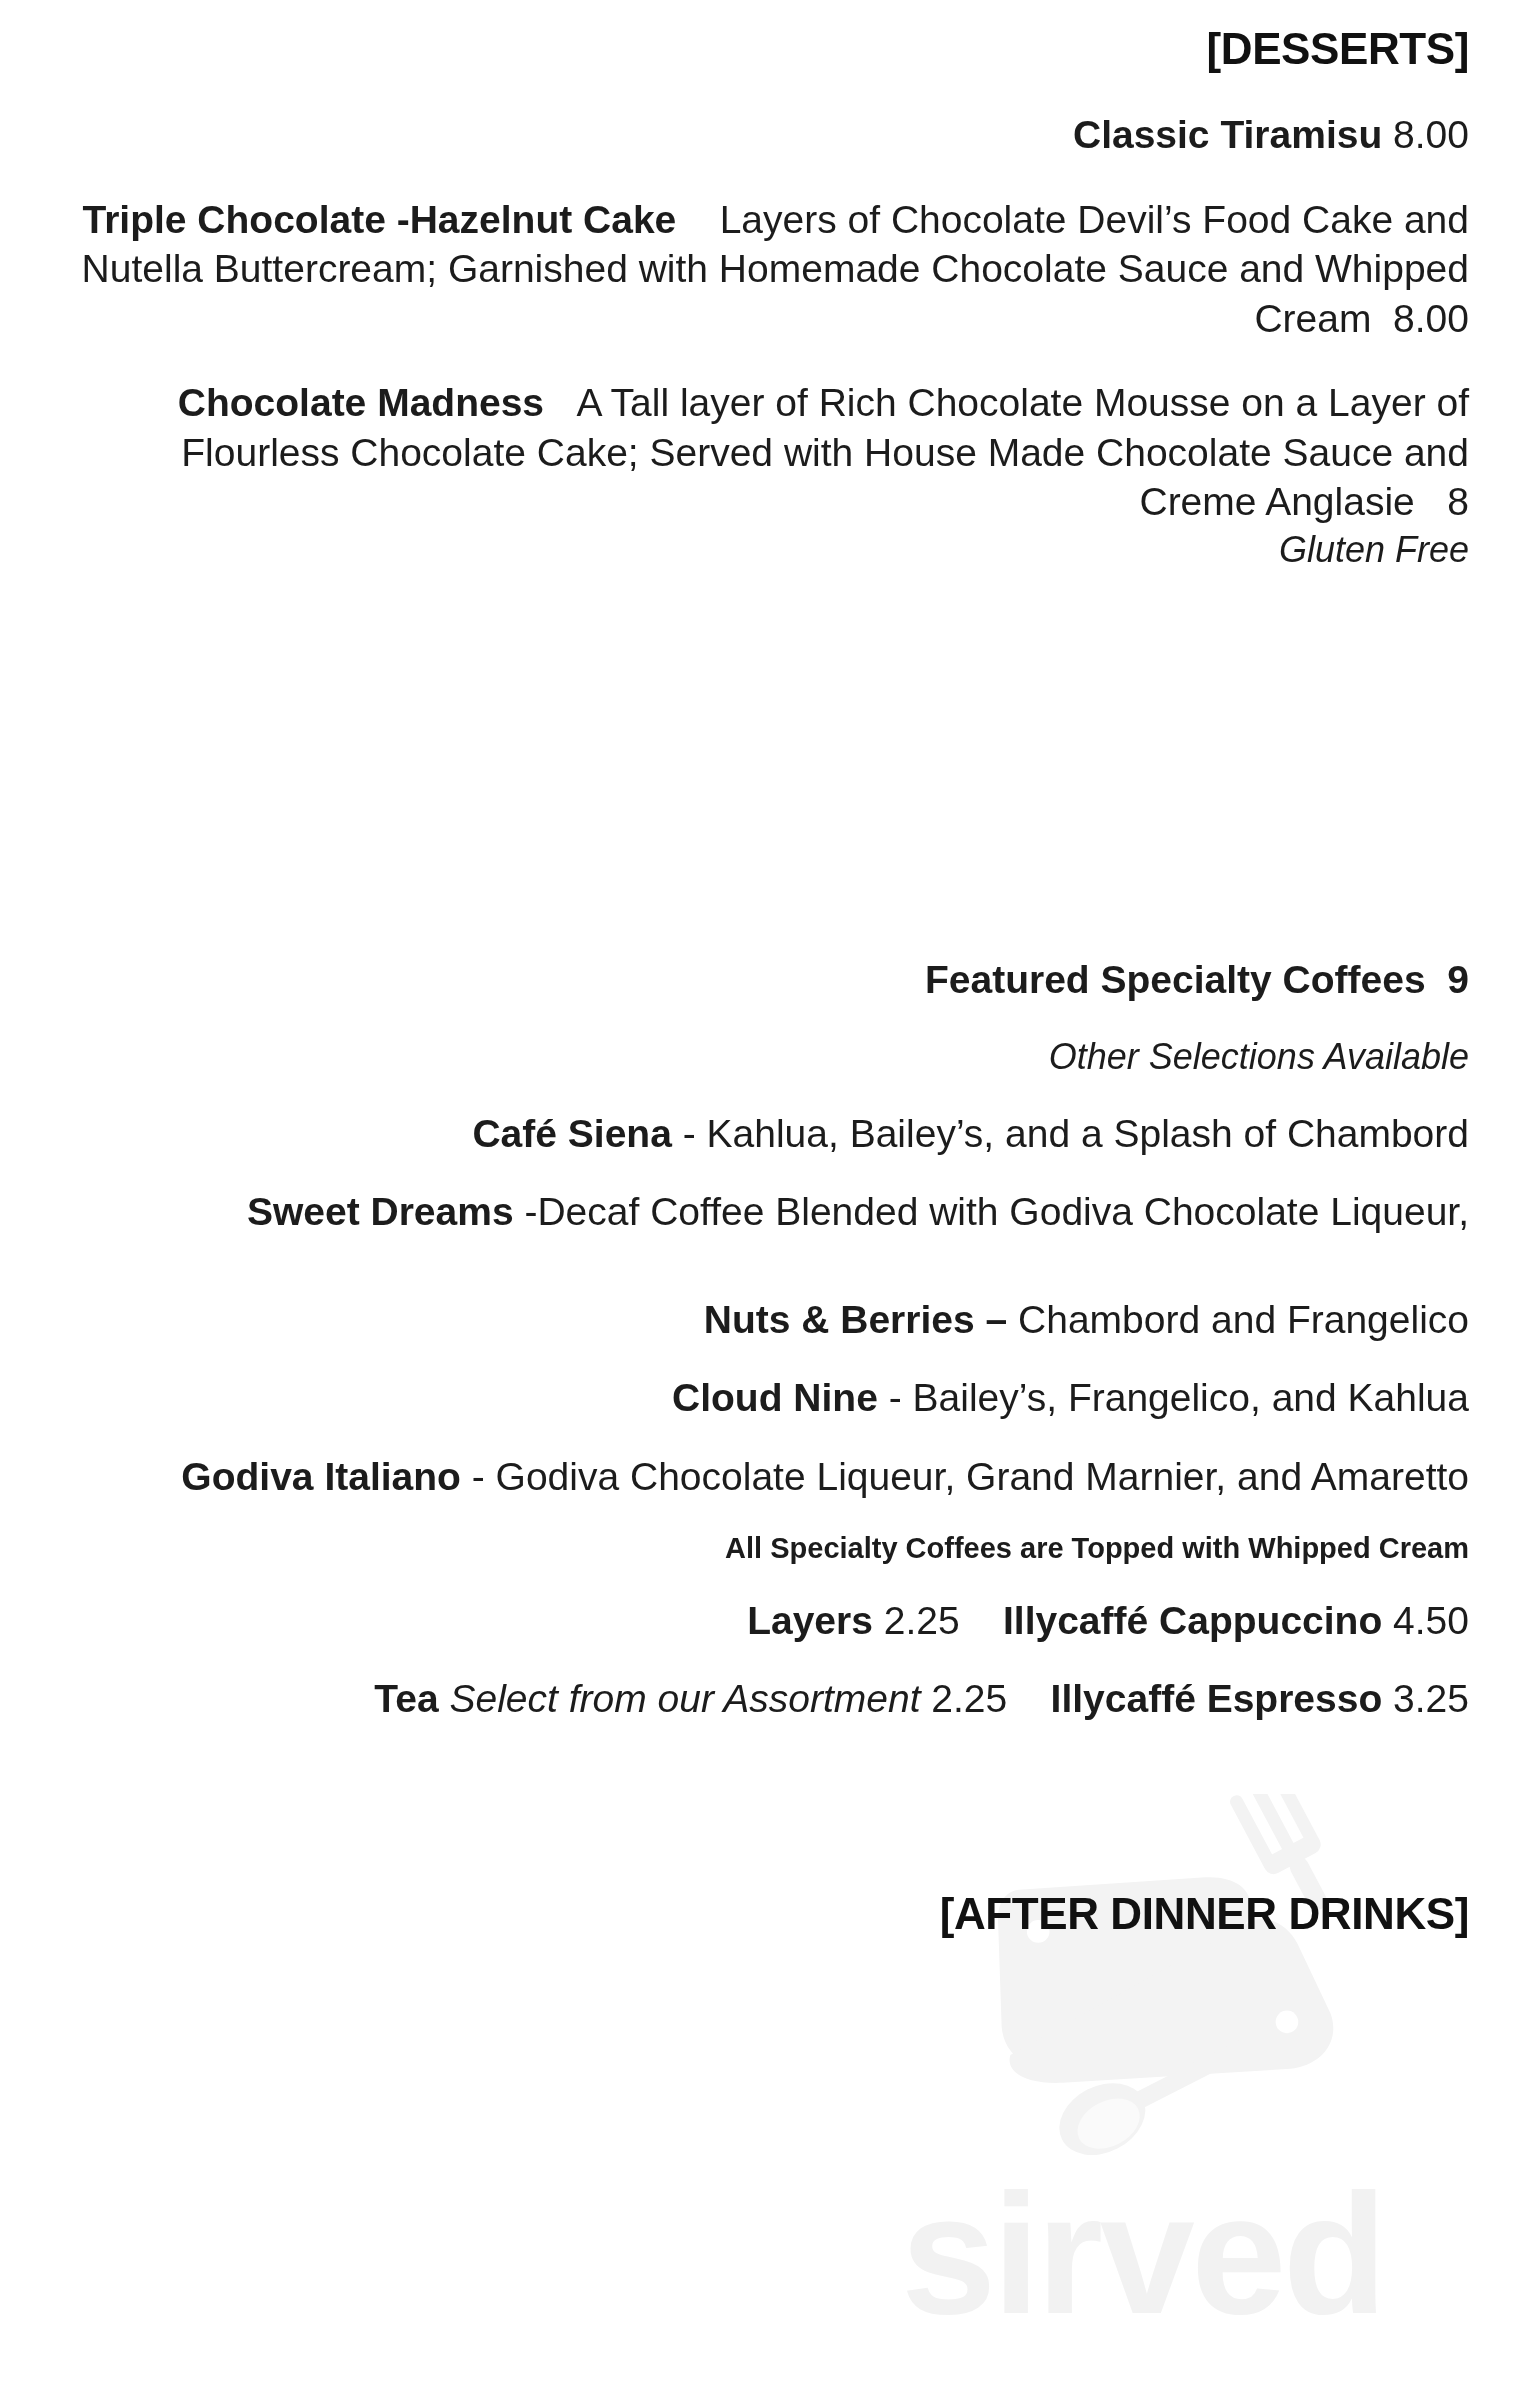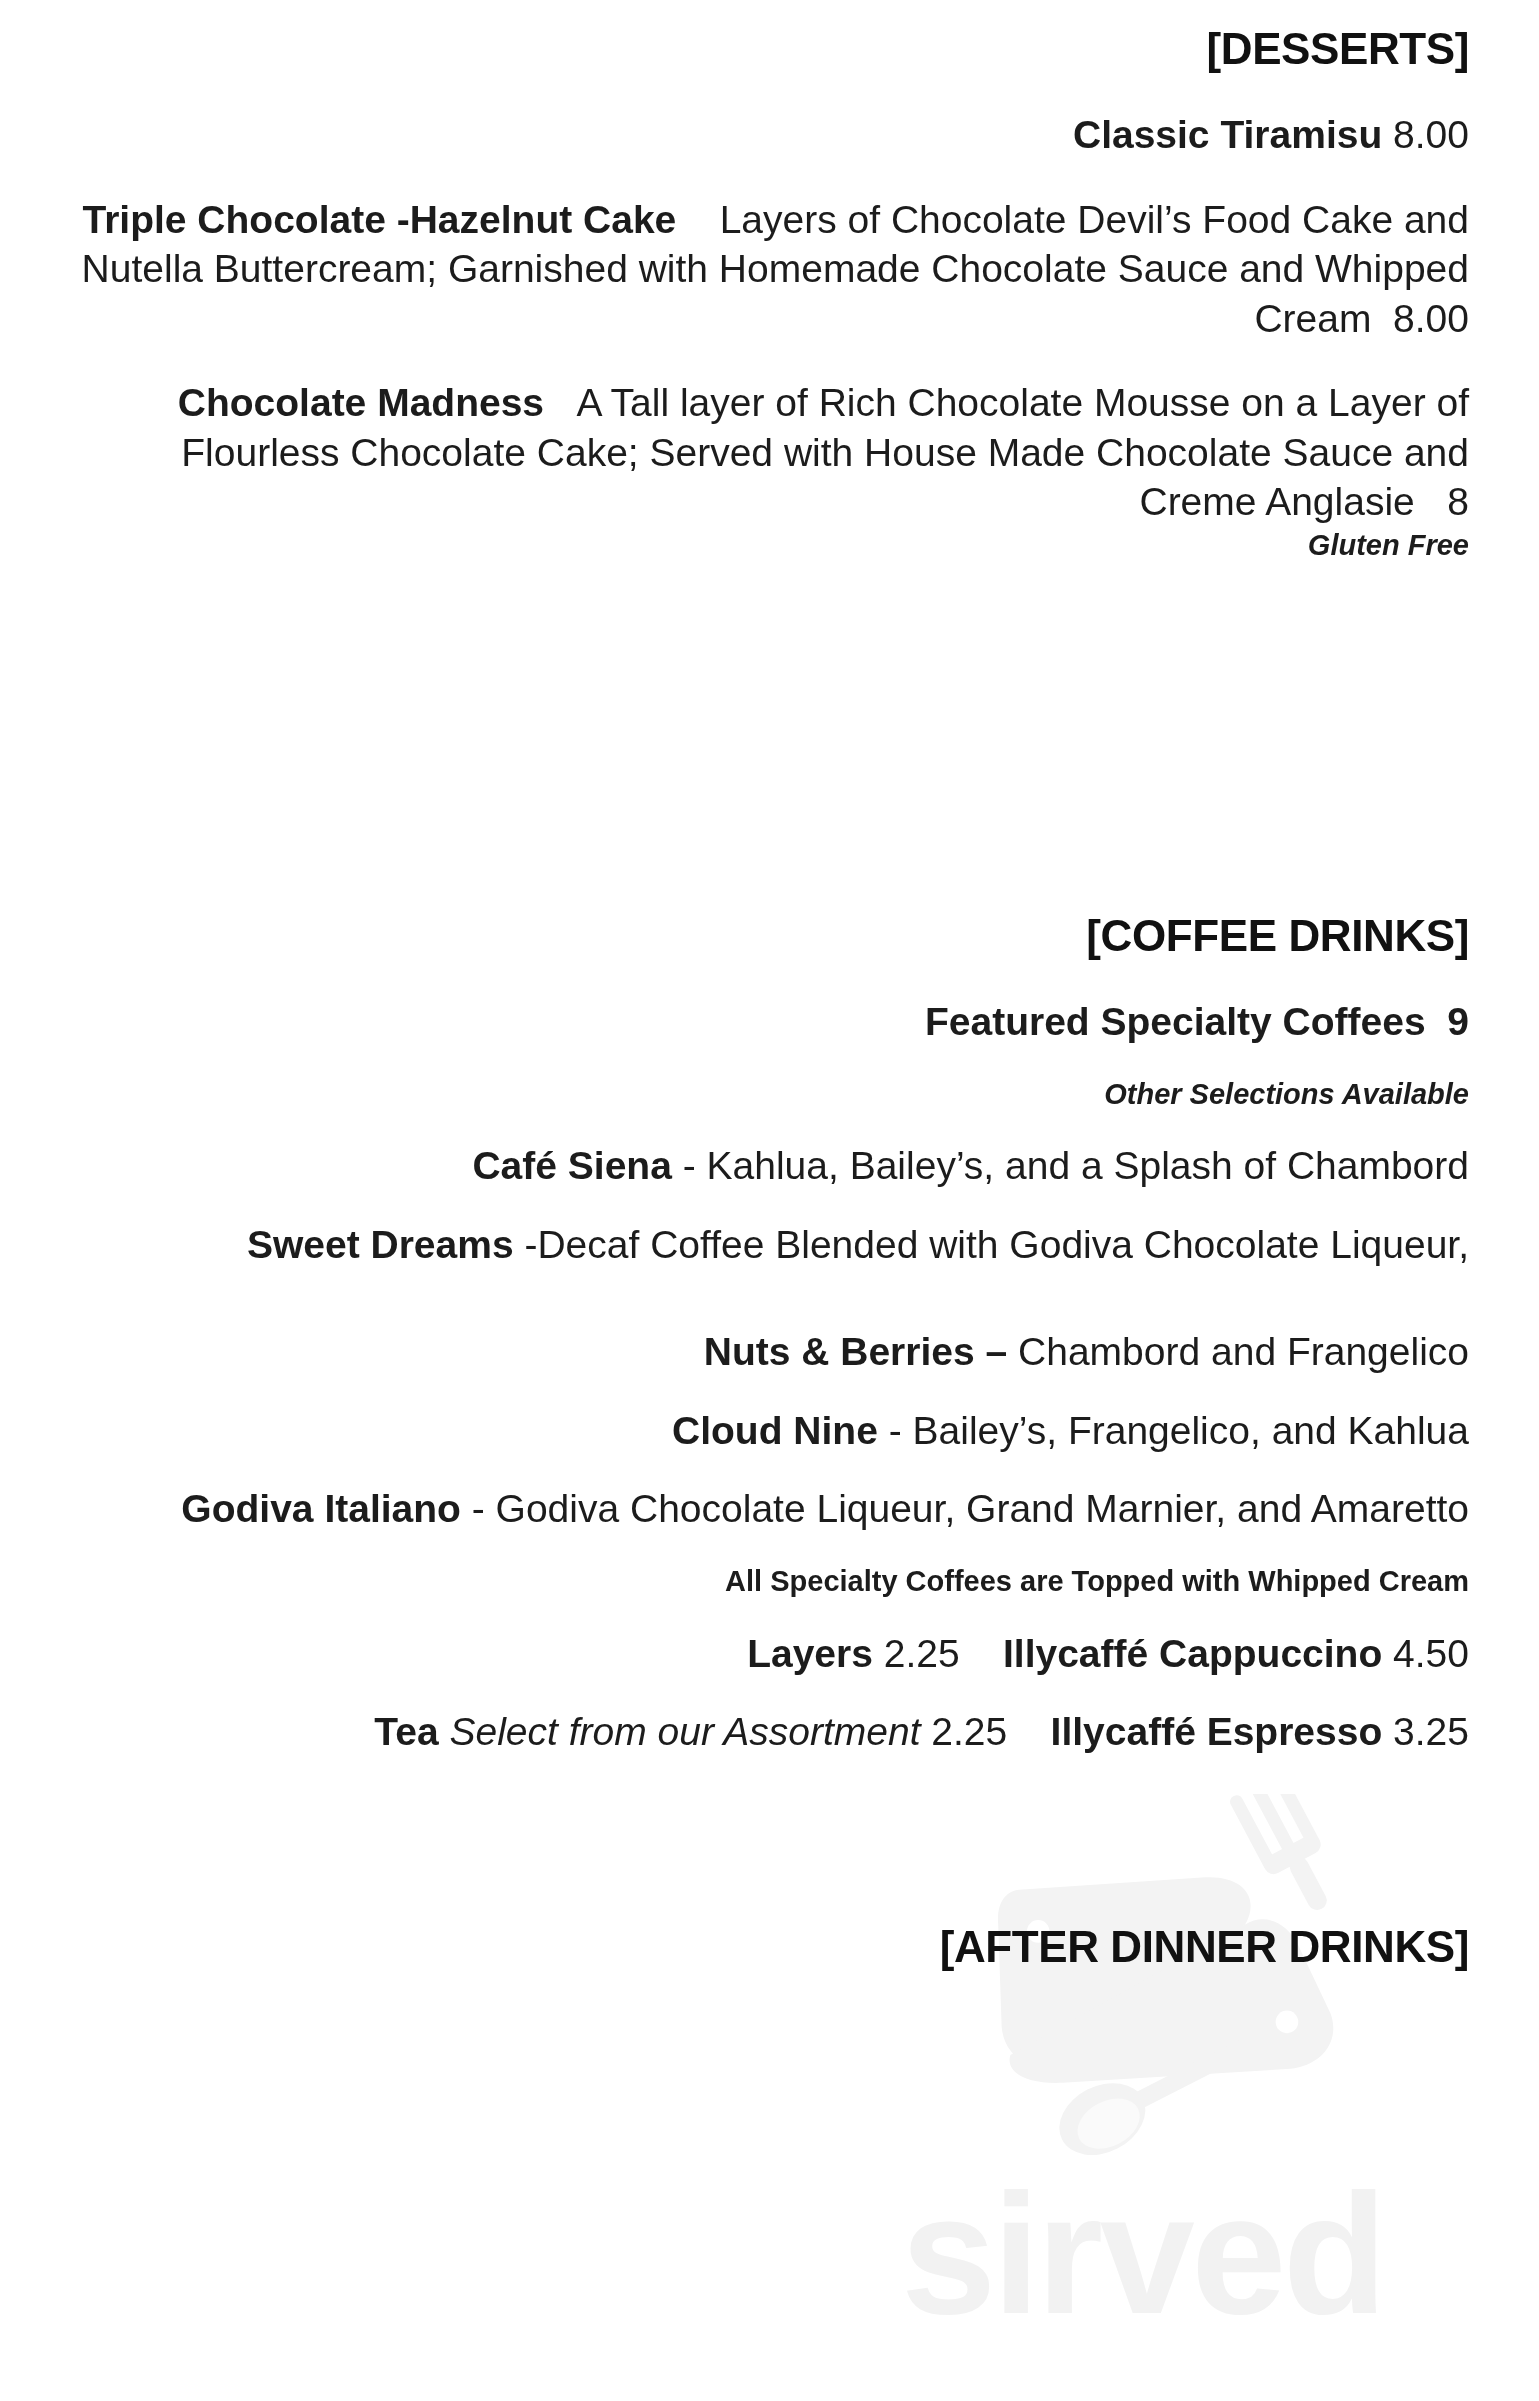--- a/index.html
+++ b/index.html
@@ -66,26 +66,25 @@
     font-size: 39px;
     line-height: 1.27;
     color: #1c1c1c;
     margin: 0;
   }
   .item .nm { font-weight: 700; }
   .item .desc { font-weight: 400; }
   .item .price { font-weight: 400; }
   .ital { font-style: italic; }
   .note-ital {
-    font-size: 29px;
+    font-size: 36px;
     font-style: italic;
     line-height: 1.27;
     color: #1c1c1c;
     margin: 0;
-    font-weight: bold;
   }
   .bold-note {
     font-size: 29px;
     font-weight: 700;
     line-height: 1.27;
     color: #1c1c1c;
     margin: 0;
   }
 
   
@@ -152,21 +151,20 @@
     <p class="item">
       <span class="nm">Chocolate Madness</span><span>&nbsp;&nbsp;&nbsp;</span><span class="desc">A Tall layer of Rich Chocolate Mousse on a Layer of Flourless Chocolate Cake; Served with House Made Chocolate Sauce and Creme Anglasie</span><span>&nbsp;&nbsp;&nbsp;</span><span class="price">8</span>
     </p>
 
     <p class="note-ital">Gluten Free</p>
   </section>
 
   <div class="gap-huge"></div>
 
   <section class="section">
-    <h2 class="section-title">[COFFEE DRINKS]</h2>
 
     <div class="gap-coffee-title"></div>
 
     <p class="item">
       <span class="nm">Featured Specialty Coffees</span><span>&nbsp;&nbsp;</span><span class="nm">9</span>
     </p>
 
     <div class="gap-line"></div>
 
     <p class="note-ital">Other Selections Available</p>

